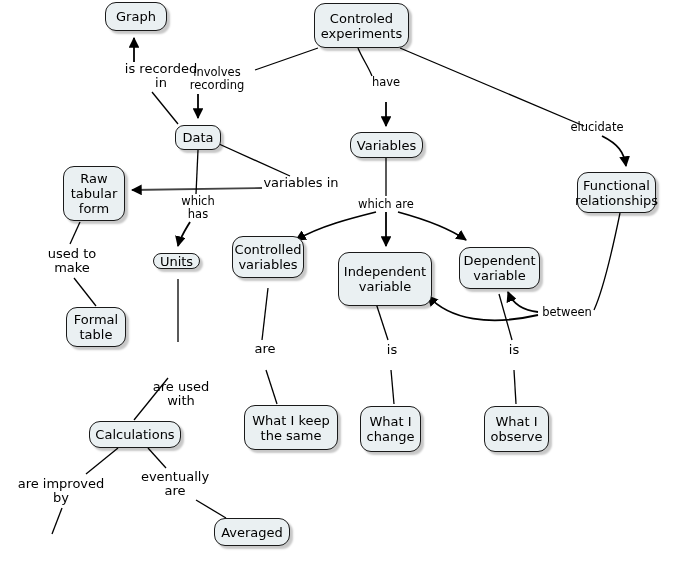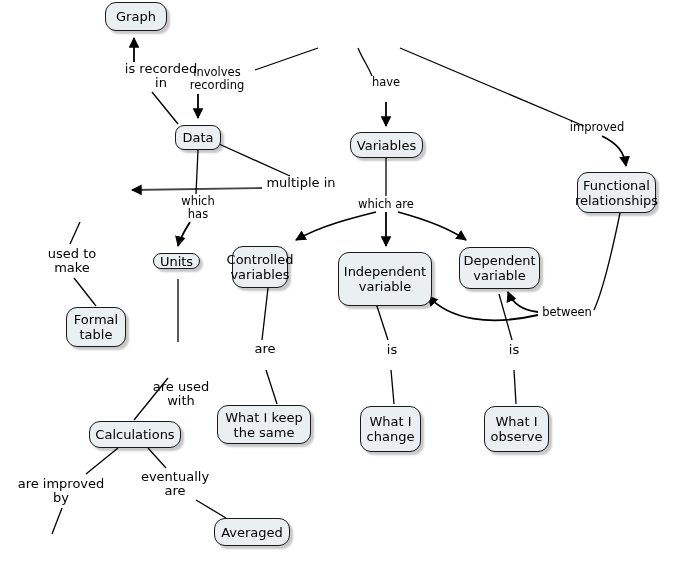--- a/index.html
+++ b/index.html
@@ -109,68 +109,73 @@
 
     <path d="M 118 448 L 86 474" fill="none" stroke="#000000" stroke-width="1.3"></path>
     <path d="M 62 508 L 52 534" fill="none" stroke="#000000" stroke-width="1.3"></path>
 
     <path d="M 148 448 L 166 468" fill="none" stroke="#000000" stroke-width="1.3"></path>
     <path d="M 196 500 L 226 518" fill="none" stroke="#000000" stroke-width="1.3"></path>
   </svg>
 
   <div class="node" style="left:105px; top:2px; width:62px; height:29px;">Graph</div>
 
+  <div class="node" style="left:314px; top:3px; width:95px; height:45px;">Controled
+experiments</div>
 
   <div class="node" style="left:175px; top:125px; width:46px; height:25px;border-radius:9px;">Data</div>
 
   <div class="node" style="left:350px; top:132px; width:73px; height:26px;">Variables</div>
 
   <div class="node" style="left:577px; top:172px; width:79px; height:41px;">Functional
 relationships</div>
 
+  <div class="node" style="left:63px; top:166px; width:62px; height:55px;">Raw
+tabular
+form</div>
 
   <div class="node" style="left:153px; top:253px; width:47px; height:16px;">Units</div>
 
-  <div class="node" style="left:232px; top:246px; width:56px; height:42px;">Controlled
+  <div class="node" style="left:232px; top:236px; width:72px; height:42px;">Controlled
 variables</div>
 
   <div class="node" style="left:338px; top:252px; width:94px; height:54px;">Independent
 variable</div>
 
   <div class="node" style="left:459px; top:247px; width:81px; height:42px;">Dependent
 variable</div>
 
   <div class="node" style="left:66px; top:307px; width:60px; height:40px;">Formal
 table</div>
 
   <div class="node" style="left:89px; top:421px; width:92px; height:27px;">Calculations</div>
 
-  <div class="node" style="left:217px; top:405px; width:94px; height:39px;">What I keep
+  <div class="node" style="left:244px; top:405px; width:94px; height:45px;">What I keep
 the same</div>
 
   <div class="node" style="left:360px; top:406px; width:61px; height:46px;">What I
 change</div>
 
   <div class="node" style="left:484px; top:406px; width:65px; height:46px;">What I
 observe</div>
 
   <div class="node" style="left:214px; top:518px; width:76px; height:28px;">Averaged</div>
 
 
   <div class="link-label lbl-md" style="left:172px; top:66px; width:90px;">involves
 recording</div>
 
   <div class="link-label lbl-lg" style="left:95px; top:62px; width:132px;">is recorded
 in</div>
 
   <div class="link-label lbl-md" style="left:352px; top:76px; width:68px;">have</div>
 
-  <div class="link-label lbl-md" style="left:555px; top:121px; width:84px;">improved</div>
-
-  <div class="link-label lbl-lg" style="left:262px; top:176px; width:78px;">multiple in</div>
+  <div class="link-label lbl-md" style="left:555px; top:121px; width:84px;">elucidate</div>
+
+  <div class="link-label lbl-lg" style="left:262px; top:176px; width:78px;">variables in</div>
 
   <div class="link-label lbl-md" style="left:170px; top:195px; width:56px;">which
 has</div>
 
   <div class="link-label lbl-md" style="left:350px; top:198px; width:72px;">which are</div>
 
   <div class="link-label lbl-lg" style="left:34px; top:247px; width:76px;">used to
 make</div>
 
   <div class="link-label lbl-lg" style="left:248px; top:342px; width:34px;">are</div>

